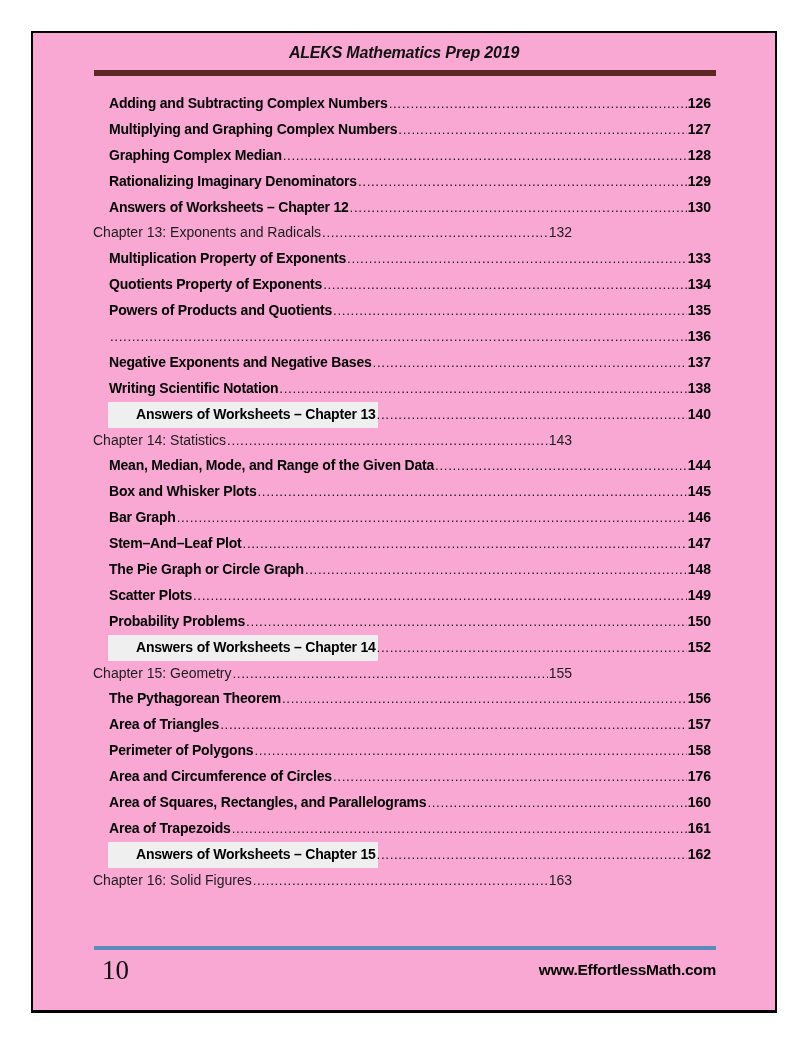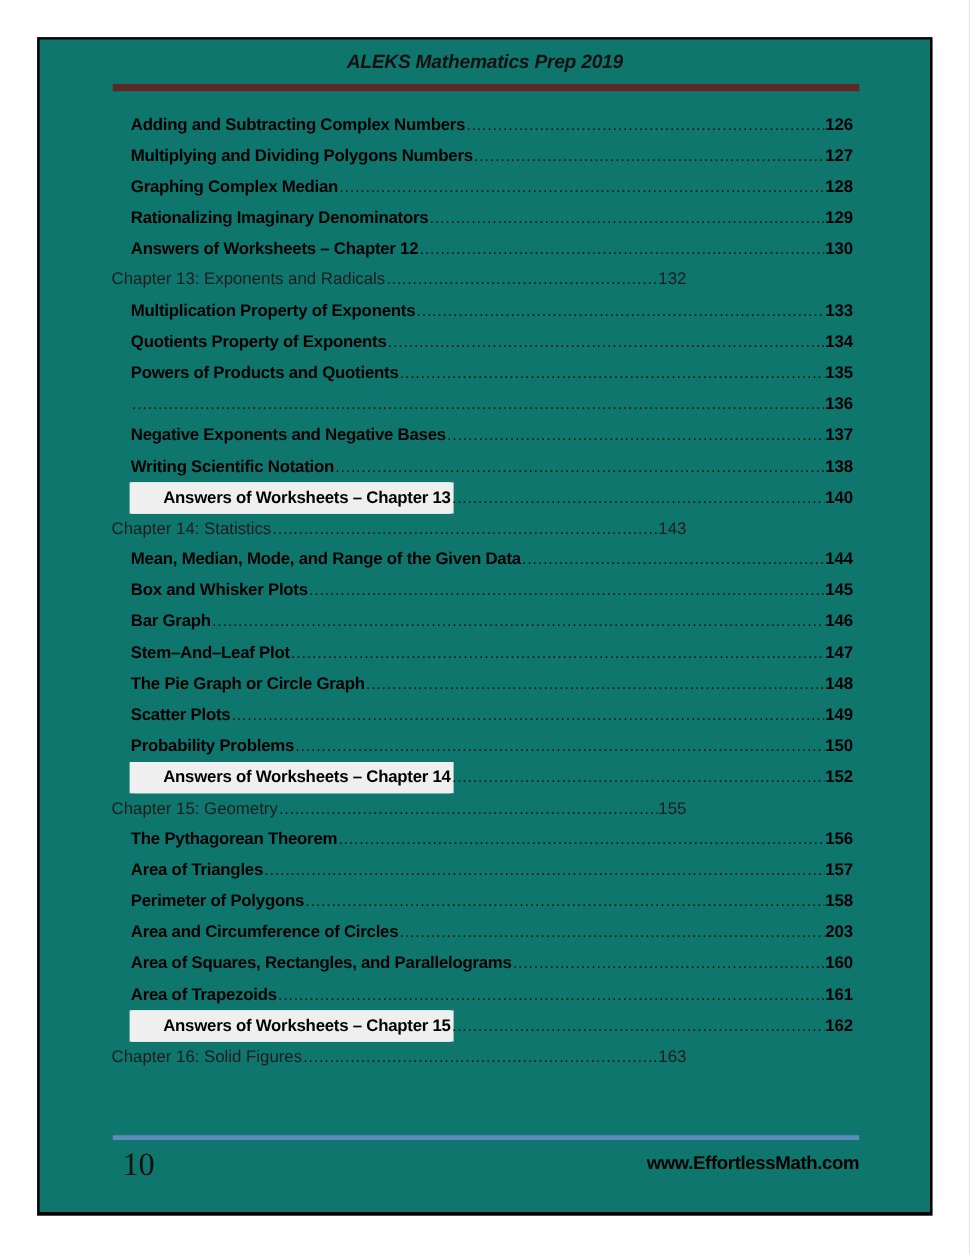--- a/index.html
+++ b/index.html
@@ -14,21 +14,21 @@
   }
   .page-frame {
     position: absolute;
     left: 31px;
     top: 31px;
     width: 742px;
     height: 977px;
     border: 2px solid #000;
     border-bottom-width: 3px;
     border-right-width: 2px;
-    background: #0f766e;
+    background: #f9a8d4;
   }
   
   .header-title {
     margin-top: 11px;
     text-align: center;
     font-size: 16px;
     font-weight: bold;
     font-style: italic;
     letter-spacing: -0.2px;
     color: #111;
@@ -110,21 +110,21 @@
 
   <div class="header-rule" style="background: rgb(94, 39, 37);"></div>
 
   <div class="toc">
       <div class="row sub">
         <span class="label">Adding and Subtracting Complex Numbers</span>
         <span class="leader"></span>
         <span class="page">126</span>
       </div>
       <div class="row sub">
-        <span class="label">Multiplying and Dividing Polygons Numbers </span>
+        <span class="label">Multiplying and Graphing Complex Numbers </span>
         <span class="leader"></span>
         <span class="page">127</span>
       </div>
       <div class="row sub">
         <span class="label">Graphing Complex Median</span>
         <span class="leader"></span>
         <span class="page">128</span>
       </div>
       <div class="row sub">
         <span class="label">Rationalizing Imaginary Denominators</span>
@@ -236,21 +236,21 @@
         <span class="page">157</span>
       </div>
       <div class="row sub">
         <span class="label">Perimeter of Polygons</span>
         <span class="leader"></span>
         <span class="page">158</span>
       </div>
       <div class="row sub">
         <span class="label">Area and Circumference of Circles</span>
         <span class="leader"></span>
-        <span class="page">203</span>
+        <span class="page">176</span>
       </div>
       <div class="row sub">
         <span class="label">Area of Squares, Rectangles, and Parallelograms</span>
         <span class="leader"></span>
         <span class="page">160</span>
       </div>
       <div class="row sub">
         <span class="label">Area of Trapezoids </span>
         <span class="leader"></span>
         <span class="page">161</span>

